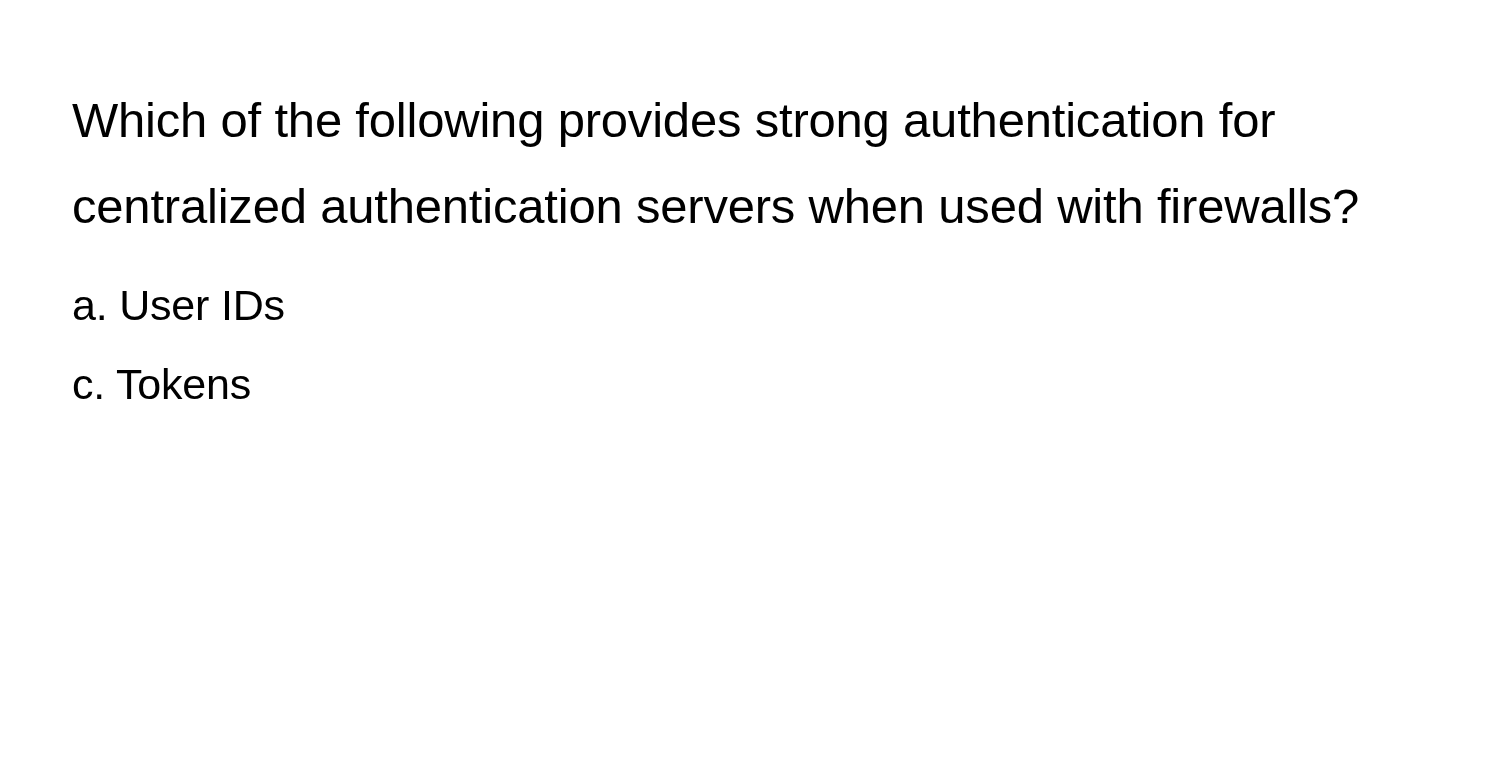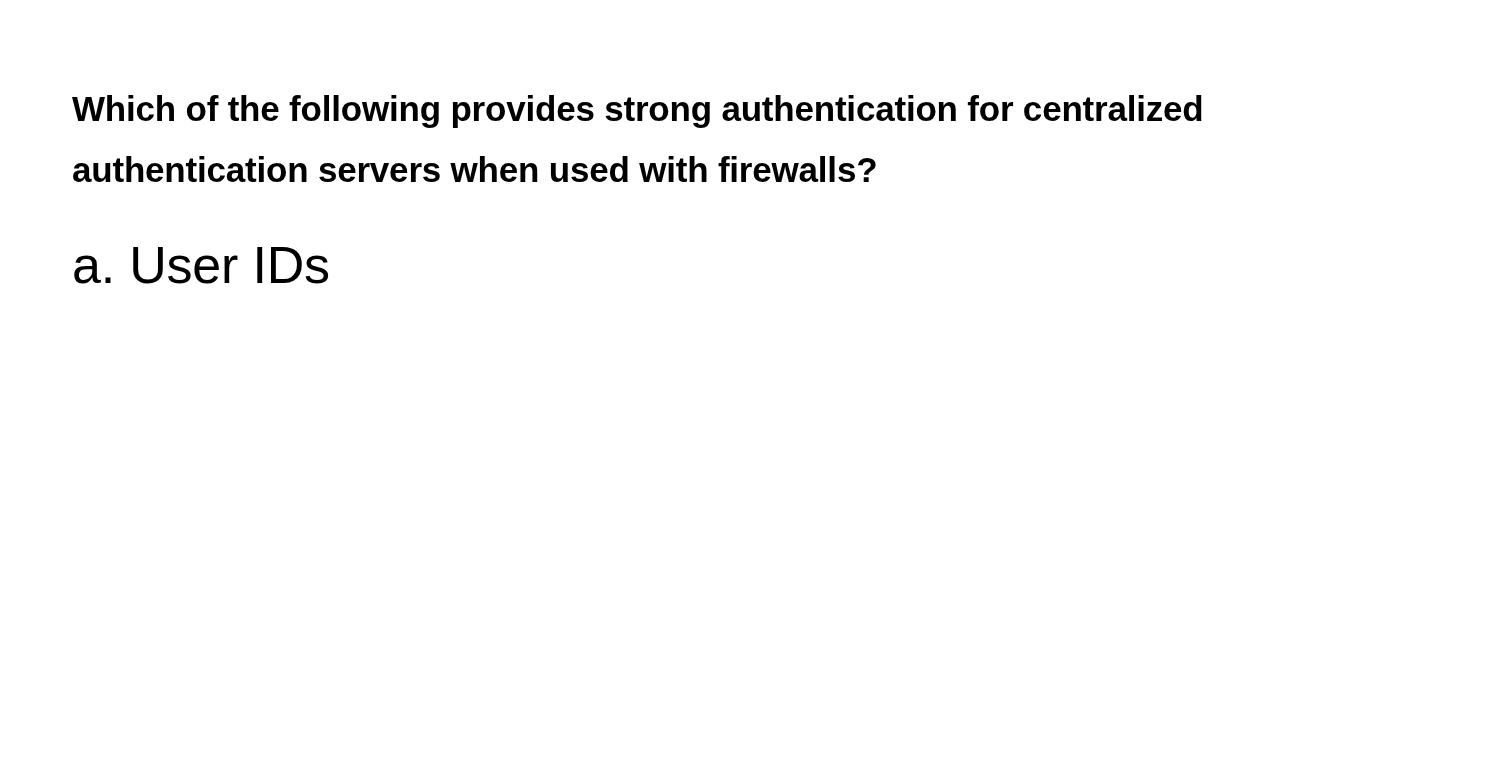--- a/index.html
+++ b/index.html
@@ -9,31 +9,31 @@
     }
     body {
       width: 1500px;
       height: 776px;
       background: #ffffff;
       font-family: -apple-system, BlinkMacSystemFont, "Segoe UI", Helvetica, Arial, sans-serif;
       color: #000000;
       padding: 78px 72px;
     }
     .question-text {
-      font-size: 35px;
+      font-size: 49px;
       line-height: 1.75;
-      font-weight: 700;
+      font-weight: 400;
       margin-bottom: 16px;
       letter-spacing: -0.2px;
     }
     .options {
       margin-top: 0;
     }
     .option {
-      font-size: 52px;
+      font-size: 43px;
       line-height: 1.85;
       font-weight: 400;
       letter-spacing: -0.2px;
     }
     .option-label {
       display: inline;
     }
     .option-text {
       display: inline;
     }
@@ -41,13 +41,17 @@
 </head>
 <body>
 
 <div class="question-text">Which of the following provides strong authentication for centralized authentication servers when used with firewalls?</div>
 
 <div class="options">
   <div class="option">
     <span class="option-label">a.</span>
     <span class="option-text">User IDs</span>
   </div>
+  <div class="option">
+    <span class="option-label">c.</span>
+    <span class="option-text">Tokens</span>
+  </div>
 </div>
 
 </body></html>

